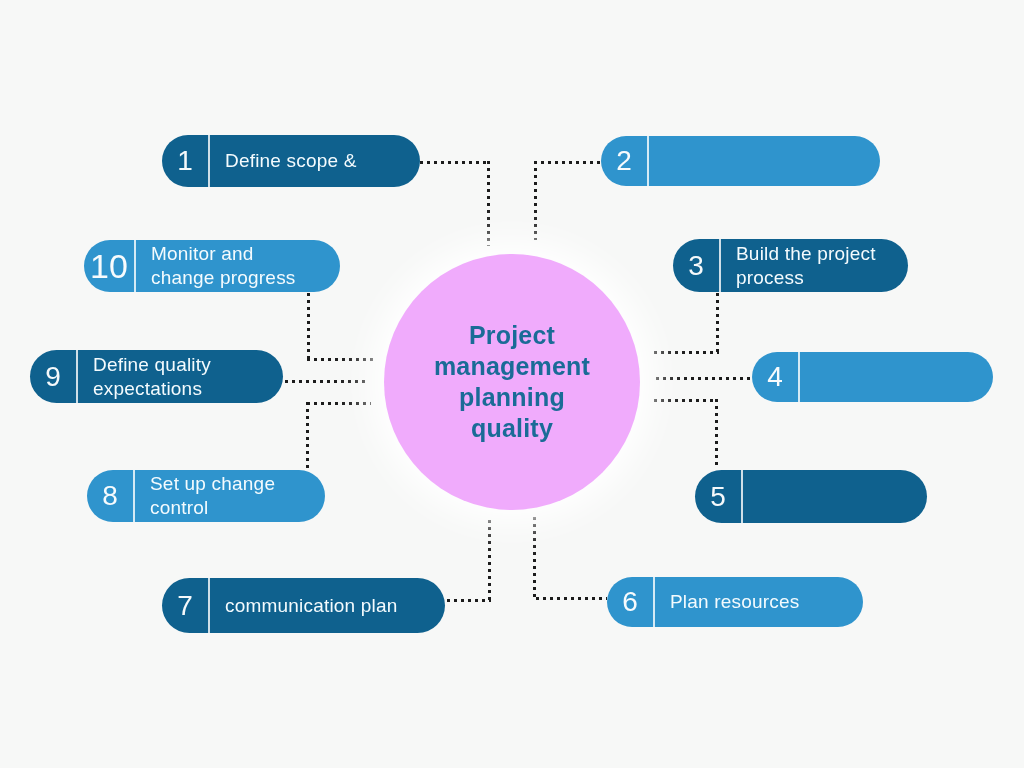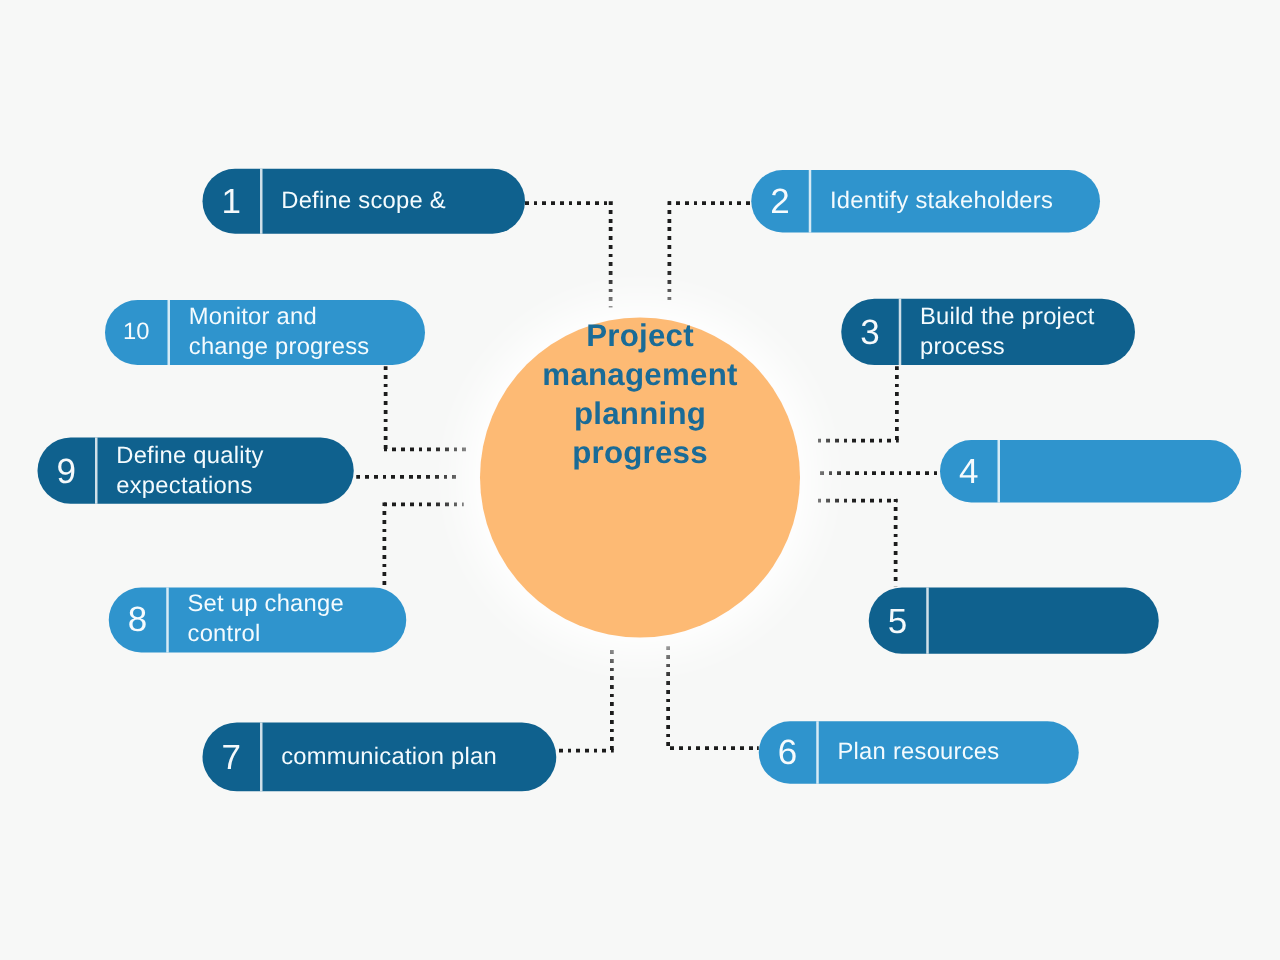--- a/index.html
+++ b/index.html
@@ -8,41 +8,41 @@
     background:#f7f8f7;
     font-family:"Liberation Sans", sans-serif;
     position:relative;
     overflow:hidden;
   }
   .stage{position:absolute;left:0;top:0;width:1024px;height:768px;}
 
   
   .circle{
     position:absolute;left:384px;top:254px;width:256px;height:256px;
-    background:#fdba74;border-radius:50%;
+    background:#f0abfc;border-radius:50%;
     box-shadow:0 0 34px 14px rgba(255,255,255,0.95);
-    display:flex;align-items:flex-start;justify-content:center;text-align:center;
+    display:flex;align-items:center;justify-content:center;text-align:center;
   }
   .circle-text{
     color:#1a6b97;font-size:25px;font-weight:700;line-height:31px;letter-spacing:.2px;
   }
   .circle-text span{display:block;}
 
   
   .pill{
     position:absolute;display:flex;align-items:center;
     border-radius:28px;color:#f4fbfe;
   }
   .pill.dark{background:#0f618e;}
   .pill.light{background:#2f94cd;}
   .num{
     width:46px;flex:0 0 auto;text-align:center;
     font-size:28px;font-weight:300;color:rgba(255,255,255,.96);
   }
-  .num.wide{width:50px;font-size:19px;}
+  .num.wide{width:50px;font-size:34px;}
   .divider{
     align-self:stretch;width:2px;flex:0 0 auto;
     background:rgba(255,255,255,.8);
   }
   .label{
     padding:0 18px 0 15px;font-size:19px;line-height:24px;letter-spacing:.2px;
   }
   .label span{display:block;}
 
   .p1 {left:162px;top:135px;width:258px;height:52px;}
@@ -103,39 +103,35 @@
   <div class="dot-v c8v"></div>
   <div class="dot-h c9h"></div>
   <div class="dot-v c10v"></div>
   <div class="dot-h c10h"></div>
 
   <div class="circle">
     <div class="circle-text">
       <span>Project</span>
       <span>management</span>
       <span>planning</span>
-      <span>progress</span>
+      <span>quality</span>
     </div>
   </div>
 
   <div class="pill dark p1">
     <div class="num">1</div>
     <div class="divider"></div>
     <div class="label">
       <span>Define scope &amp;</span>
     </div>
   </div>
 
   <div class="pill light p2">
     <div class="num">2</div>
     <div class="divider"></div>
-    <div class="label">
-      <span>Identify stakeholders</span>
-      <span></span>
-    </div>
   </div>
 
   <div class="pill dark p3">
     <div class="num">3</div>
     <div class="divider"></div>
     <div class="label">
       <span>Build the project</span>
       <span>process</span>
     </div>
   </div>

